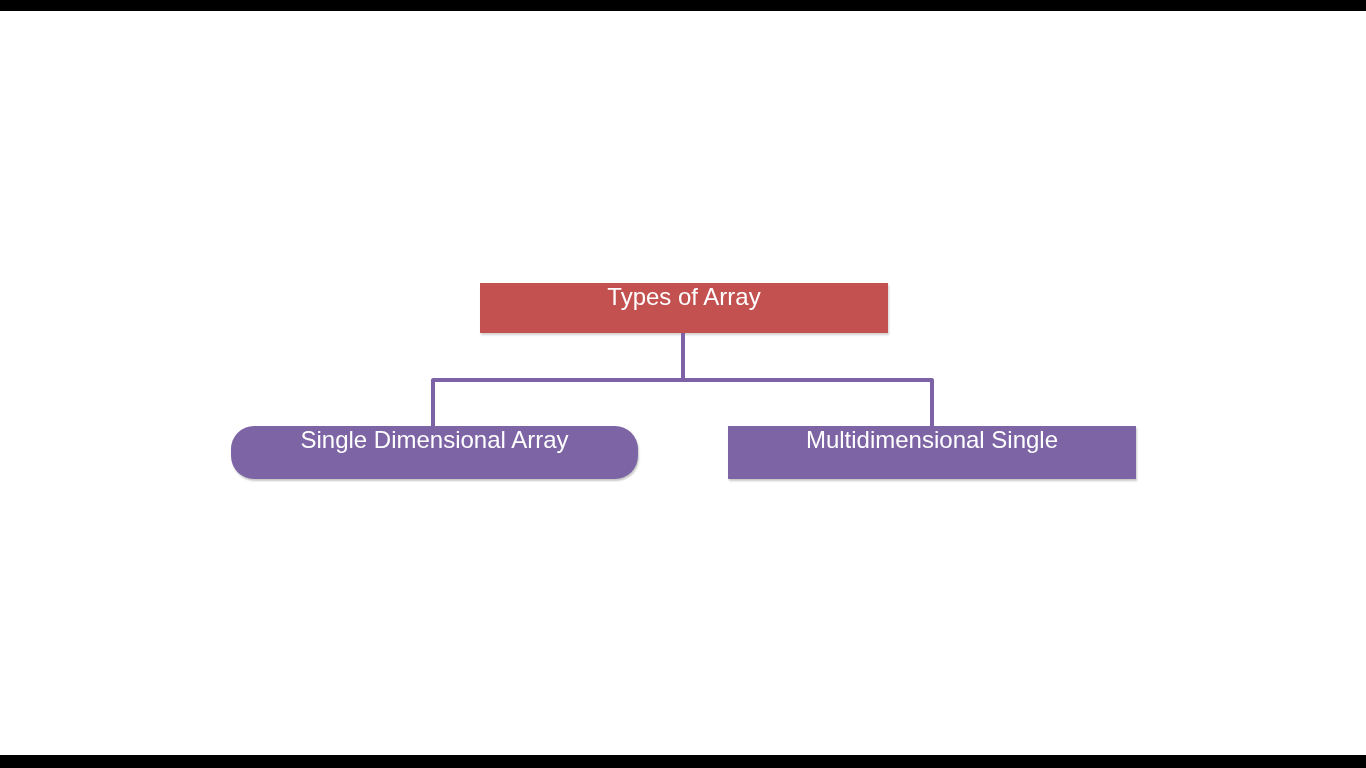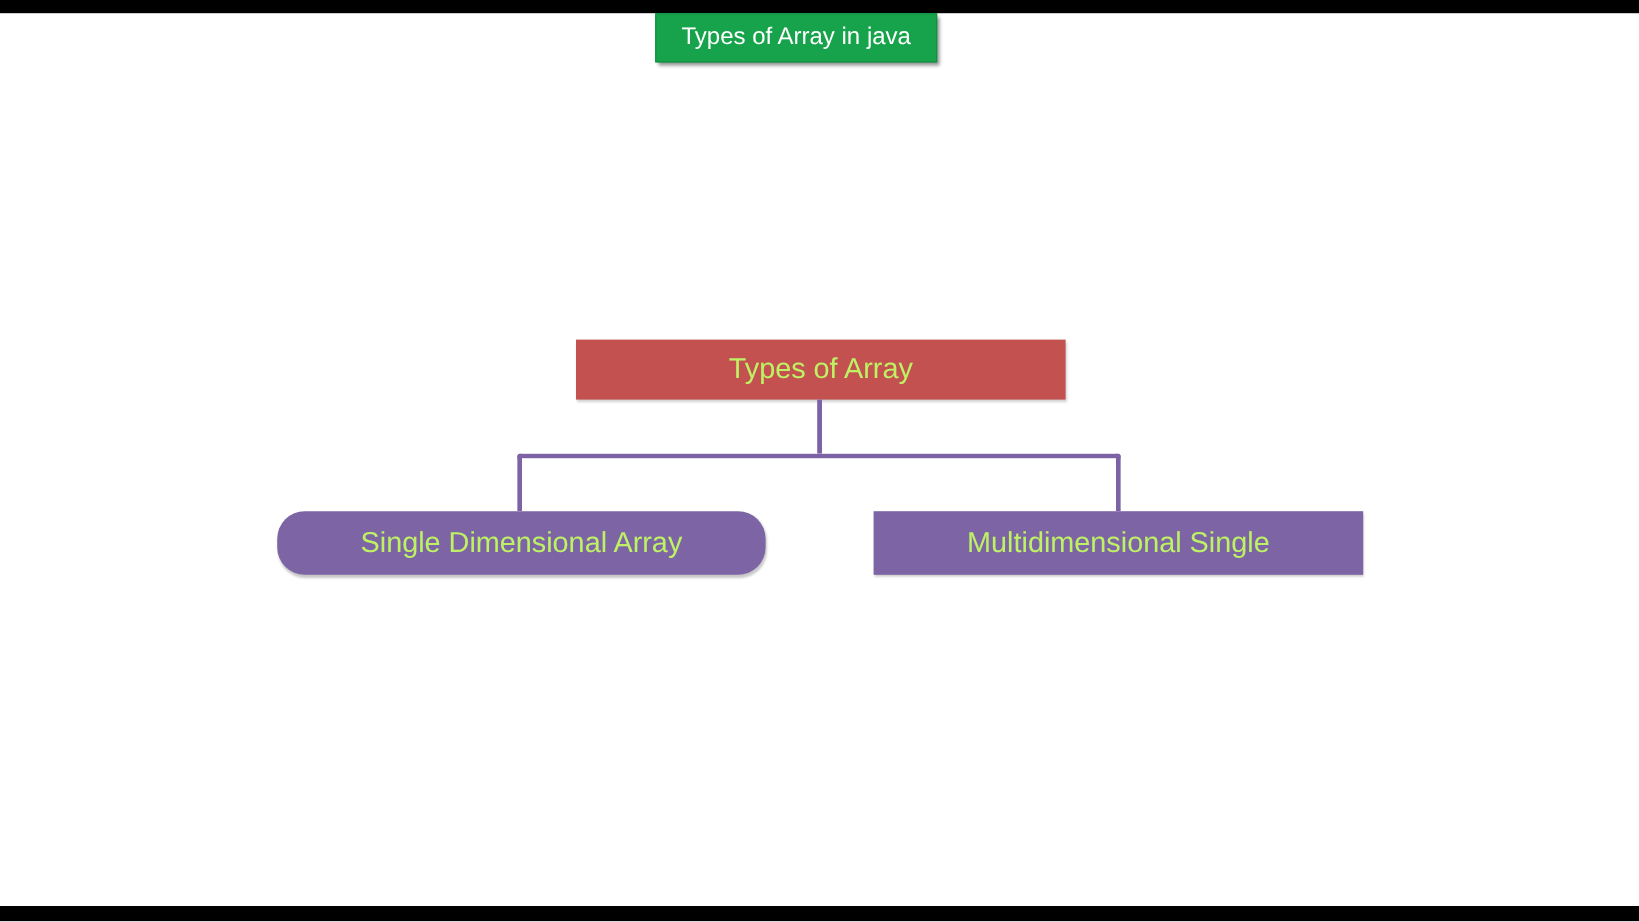--- a/index.html
+++ b/index.html
@@ -34,23 +34,22 @@
     font-size: 20px;
     display: flex;
     align-items: center;
     justify-content: center;
     white-space: nowrap;
   }
 
   .node {
     position: absolute;
     display: flex;
-    align-items: center;
     justify-content: center;
-    color: #bef264;
+    color: #ffffff;
     font-size: 24px;
     white-space: nowrap;
   }
   .root-node {
     left: 480px;
     top: 283px;
     width: 408px;
     height: 50px;
     background: #c25150;
     box-shadow: 1px 2px 2px rgba(0,0,0,0.18);
@@ -93,23 +92,20 @@
     border-radius: 3px 3px 0 0;
   }
 </style>
 </head>
 <body>
 
 <div class="slide">
 
   <div class="letterbox letterbox-top"></div>
 
-  <div class="badge">
-    <span>Types of Array in java</span>
-  </div>
 
   <div class="node root-node">
     <span>Types of Array</span>
   </div>
 
   <div class="connector-stem"></div>
   <div class="connector-bracket"></div>
 
   <div class="node child-node child-node-left">
     <span>Single Dimensional Array</span>

